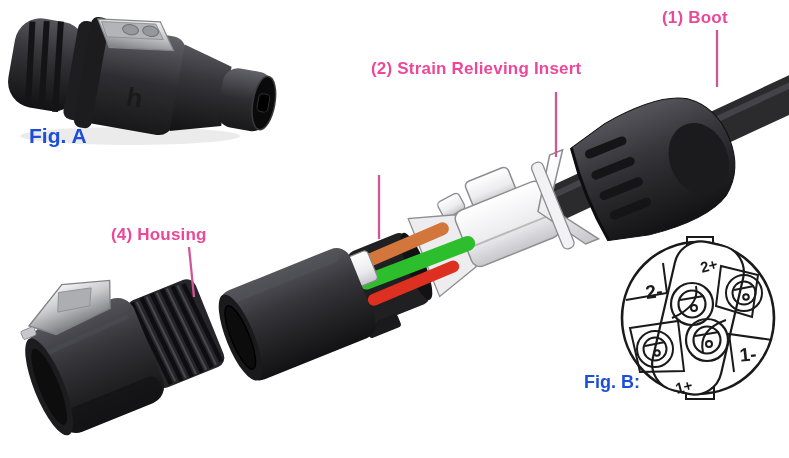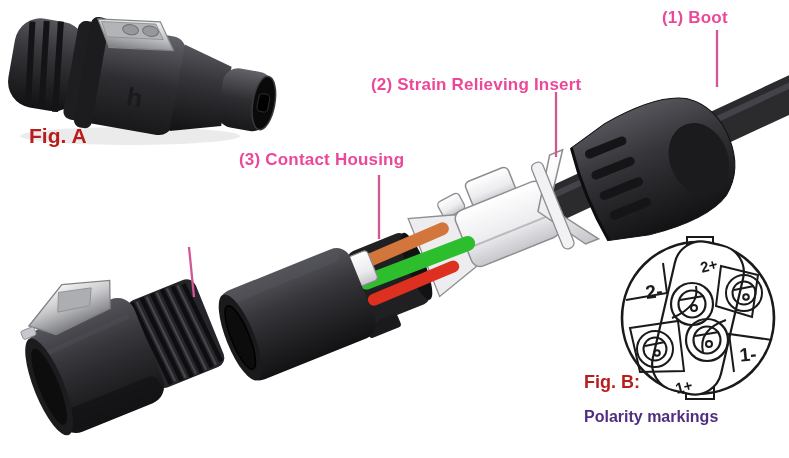--- a/index.html
+++ b/index.html
@@ -5,26 +5,26 @@
   html,body{margin:0;padding:0;background:#ffffff;}
   .stage{
     position:relative;width:789px;height:458px;background:#ffffff;overflow:hidden;
     font-family:"Liberation Sans","DejaVu Sans",sans-serif;
   }
   .stage svg{position:absolute;left:0;top:0;}
   .part-label{
     position:absolute;font-weight:bold;font-size:17px;letter-spacing:.2px;
     color:#ec4899;white-space:nowrap;line-height:1.1;
   }
-  .fig-label{position:absolute;font-weight:bold;white-space:nowrap;color:#b91c1c;}
+  .fig-label{position:absolute;font-weight:bold;white-space:nowrap;color:#1d4ed8;}
   .fig-a-label{left:29px;top:124px;font-size:21px;}
   .fig-b-label{left:584px;top:372px;font-size:18px;}
   .fig-b-caption{position:absolute;left:584px;top:408px;font-size:16px;font-weight:bold;color:#4F2E80;white-space:nowrap;}
   .lbl-1{left:662px;top:9px;}
-  .lbl-2{left:371px;top:76px;}
+  .lbl-2{left:371px;top:60px;}
   .lbl-3{left:239px;top:151px;}
   .lbl-4{left:111px;top:226px;}
   .pol-text{font-weight:bold;fill:#1A1A1A;}
 </style>
 </head>
 <body>
 
 <div class="stage">
 
 <svg width="789" height="458" viewBox="0 0 789 458">
@@ -202,18 +202,17 @@
 
     <text class="pol-text" x="709" y="271" font-size="15" text-anchor="middle" transform="rotate(-15 709 266)" stroke="none">2+</text>
     <text class="pol-text" x="654" y="298" font-size="19" text-anchor="middle" transform="rotate(-8 654 292)" stroke="none">2-</text>
     <text class="pol-text" x="748" y="361" font-size="19" text-anchor="middle" transform="rotate(-6 748 355)" stroke="none">1-</text>
     <text class="pol-text" x="684" y="392" font-size="15" text-anchor="middle" transform="rotate(-15 684 387)" stroke="none">1+</text>
   </g>
 </svg>
 
 <div class="part-label lbl-1">(1) Boot</div>
 <div class="part-label lbl-2">(2) Strain Relieving Insert</div>
-<div class="part-label lbl-3">(3) Contact Housing</div>
+<div class="part-label lbl-4">(4) Housing</div>
 <div class="fig-label fig-a-label">Fig. A</div>
 <div class="fig-label fig-b-label">Fig. B:</div>
-<div class="fig-b-caption">Polarity markings</div>
 
 </div>
 
 </body></html>

